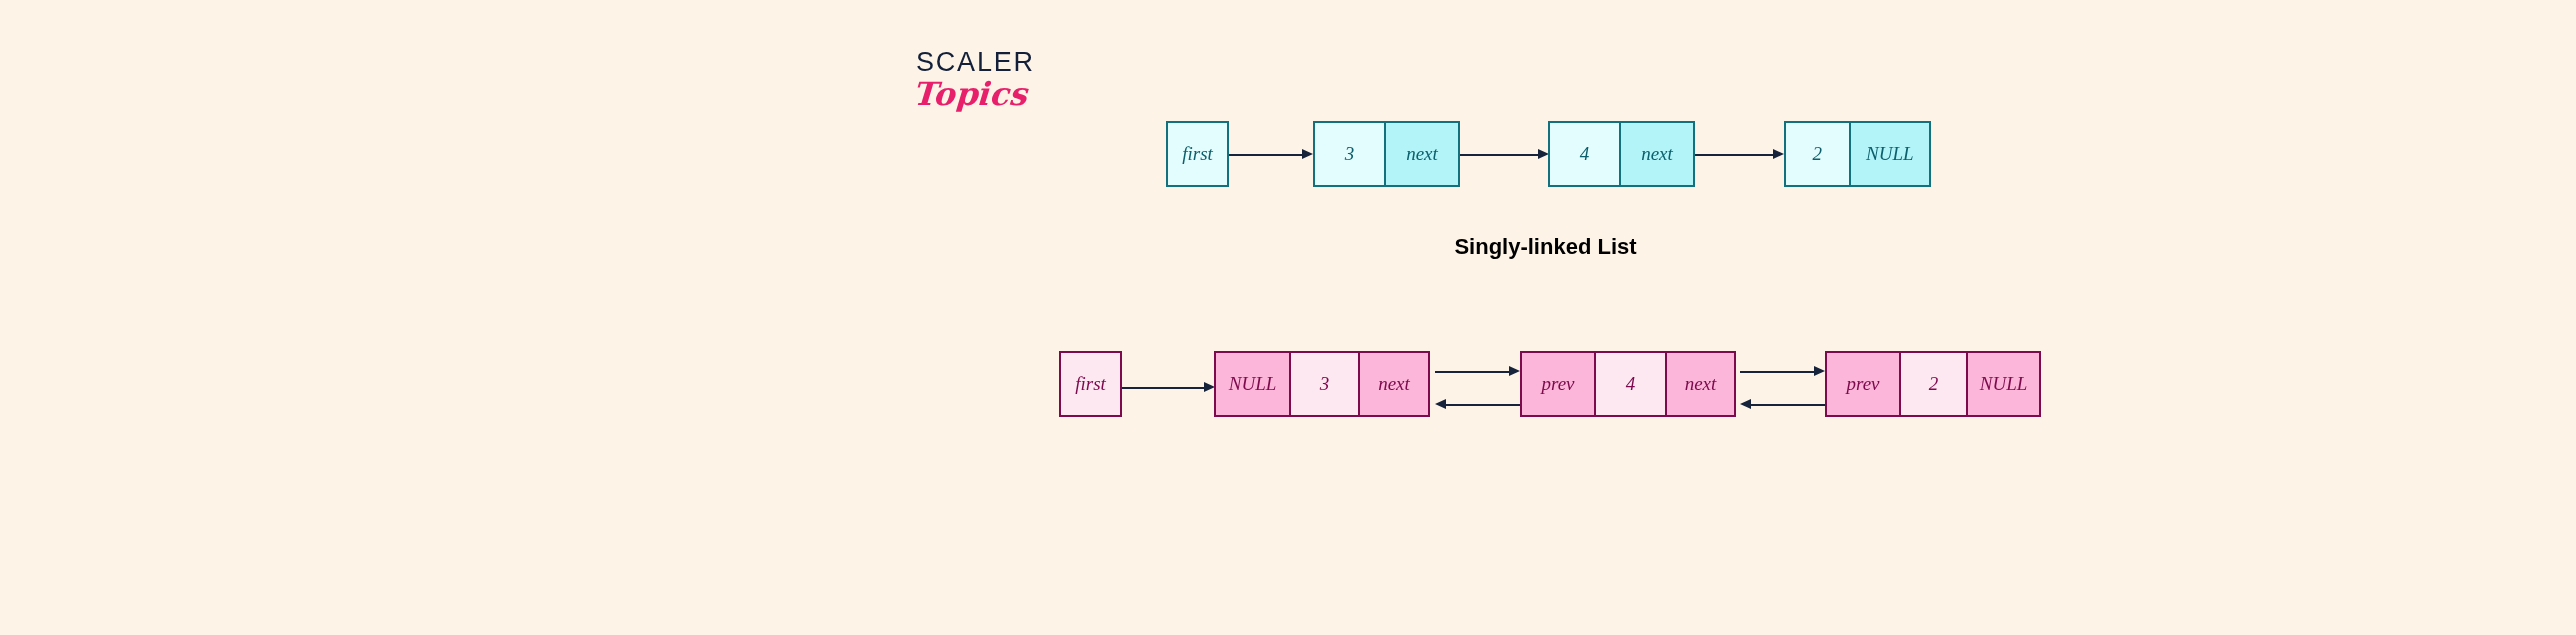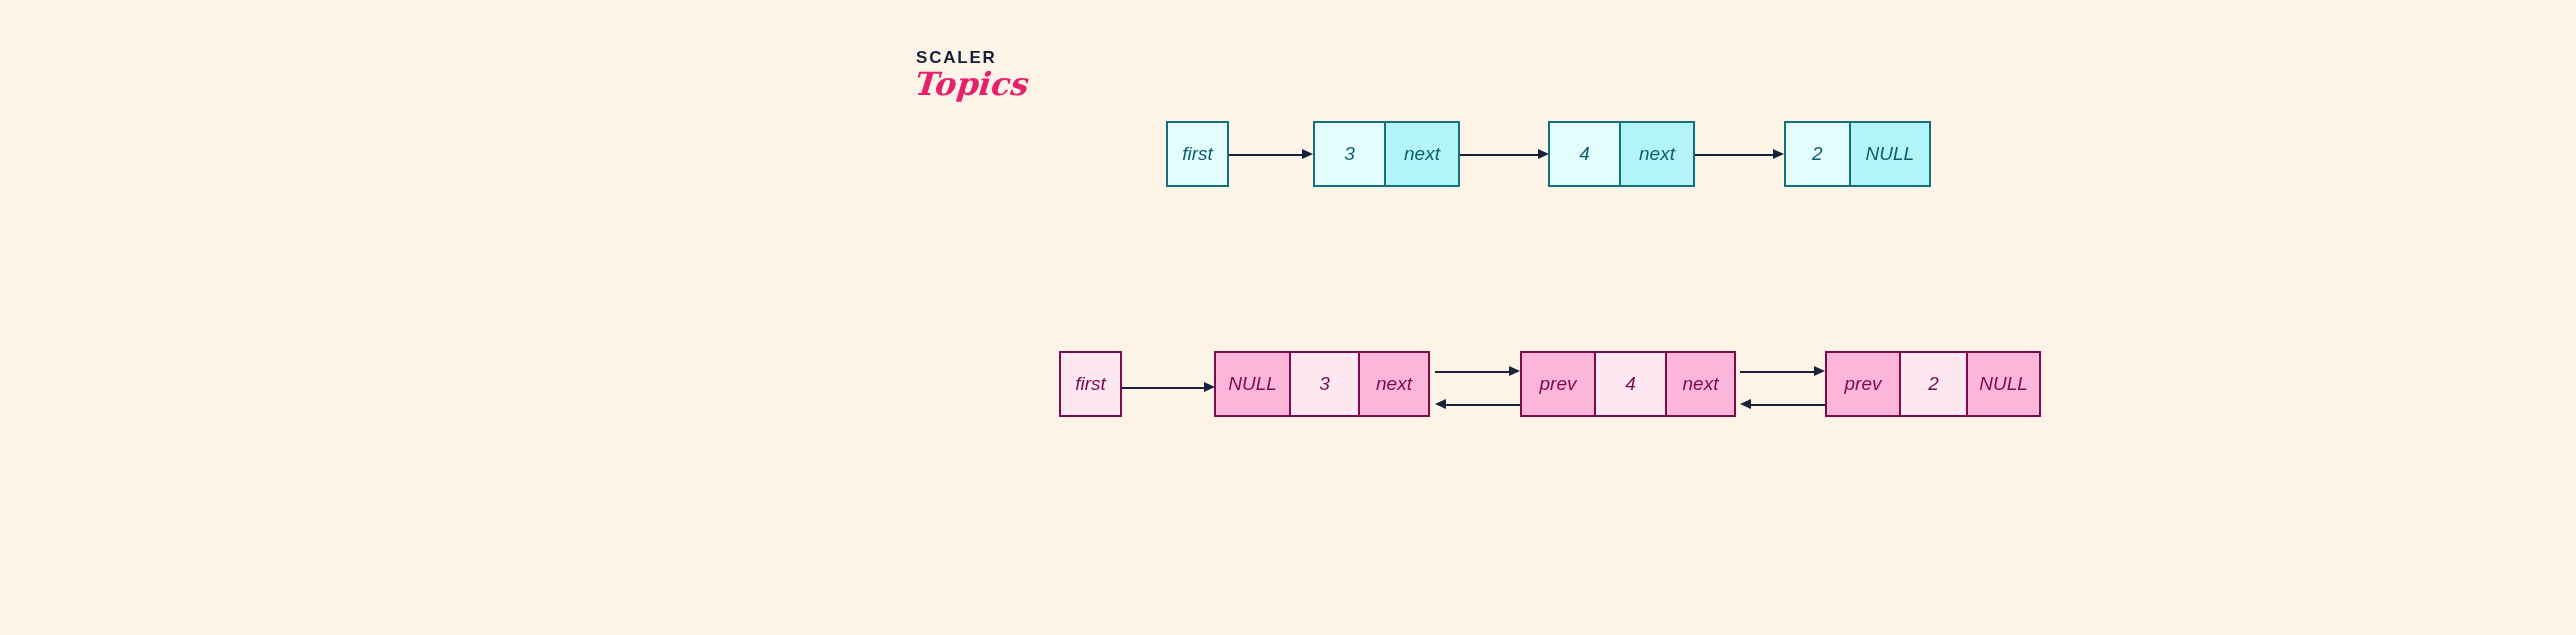--- a/index.html
+++ b/index.html
@@ -18,22 +18,22 @@
   
   #logo {
     position: absolute;
     left: 916px;
     top: 49px;
     width: 170px;
     height: 77px;
   }
   #logo .logo-word {
     font-family: "Liberation Sans", sans-serif;
-    font-weight: bold;
-    font-size: 17px;
+    font-weight: normal;
+    font-size: 27px;
     letter-spacing: 1.8px;
     color: #14203a;
     line-height: 1;
   }
   #logo .logo-script {
     font-family: "DejaVu Serif", serif;
     font-style: italic;
     font-weight: bold;
     font-size: 32px;
     color: #e8206c;
@@ -55,21 +55,21 @@
     box-sizing: border-box;
     display: flex;
     align-items: stretch;
   }
   .cell {
     box-sizing: border-box;
     display: flex;
     align-items: center;
     justify-content: center;
     font-style: italic;
-    font-family: Liberation Sans, sans-serif;
+    font-family: Liberation Serif, serif;
     font-size: 19px;
     white-space: nowrap;
   }
 
   
   .sl .box { border: 2.1px solid #12717c; }
   .sl .cell { color: #0c5f6c; }
   .sl .cell.data  { background: #e3fcfd; }
   .sl .cell.ptr   { background: #b2f4f7; }
   .sl .cell + .cell { border-left: 2.1px solid #12717c; }
@@ -159,20 +159,21 @@
   <div class="arrow right" style="left:1695px; top:148px; width:89px;">
     <div class="shaft"></div>
     <div class="head"></div>
   </div>
 
   <div class="box" style="left:1784px; top:121px; width:147px; height:66px;">
     <div class="cell data" style="width:63px;">2</div>
     <div class="cell ptr" style="width:81px;">NULL</div>
   </div>
 
+  <div class="caption" style="left:1391px; top:234px; width:309px;">Singly-linked List</div>
 </div>
 
 <div class="diagram dl" style="left:0; top:0; width:3092px; height:515px;">
 
   <div class="box" style="left:1059px; top:351px; width:63px; height:66px;">
     <div class="cell data" style="width:100%;">first</div>
   </div>
 
   <div class="arrow right" style="left:1122px; top:381px; width:93px;">
     <div class="shaft"></div>

